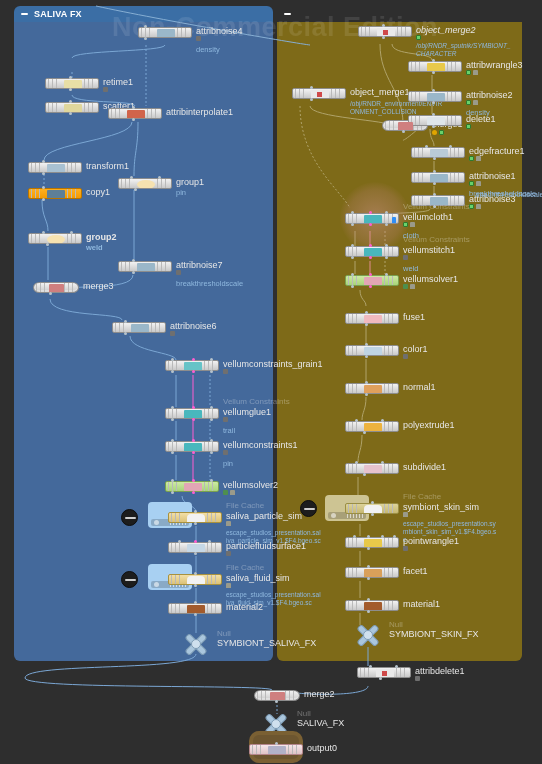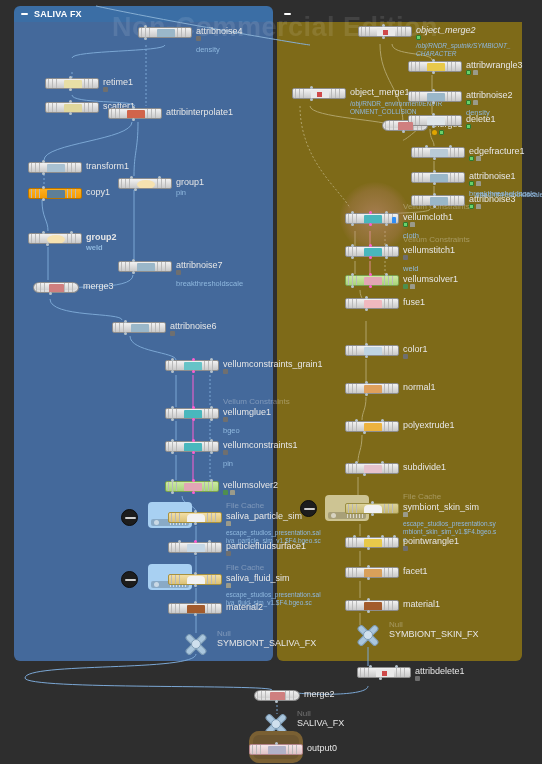--- a/index.html
+++ b/index.html
@@ -441,21 +441,21 @@
     <div class="dot in" style="left:6px"></div>
     <div class="dot in pink" style="left:27px"></div>
     <div class="dot in" style="left:45px"></div>
     <div class="dot out" style="left:6px"></div>
     <div class="dot out pink" style="left:27px"></div>
     <div class="dot out" style="left:45px"></div>
     <div class="nlabel">vellumglue1</div>
     <div class="badges">
         <span class="badge person"></span>
       </div>
-    <div class="nsub" style="top:20px">bgeo</div>
+    <div class="nsub" style="top:20px">trail</div>
   </div>
 
   <div class="node" style="left:165px; top:439px;">
     <div class="body">
         <div class="glyph" style="background:#49b7bd"></div>
       </div>
     <div class="dot in" style="left:6px"></div>
     <div class="dot in pink" style="left:27px"></div>
     <div class="dot in" style="left:45px"></div>
     <div class="dot out" style="left:6px"></div>
@@ -727,21 +727,21 @@
     <div class="dot in" style="left:40px"></div>
     <div class="dot out" style="left:6px"></div>
     <div class="dot out pink" style="left:24px"></div>
     <div class="nlabel">vellumsolver1</div>
     <div class="badges">
       <span class="badge tree"></span>
       <span class="badge lock"></span>
     </div>
   </div>
 
-  <div class="node" style="left:345px; top:296px;">
+  <div class="node" style="left:345px; top:311px;">
     <div class="body">
         <div class="glyph" style="background:#f0b9bf"></div>
       </div>
     <div class="dot in" style="left:20px"></div>
     <div class="dot out" style="left:20px"></div>
     <div class="nlabel">fuse1</div>
   </div>
 
   <div class="node" style="left:345px; top:343px;">
     <div class="body">

